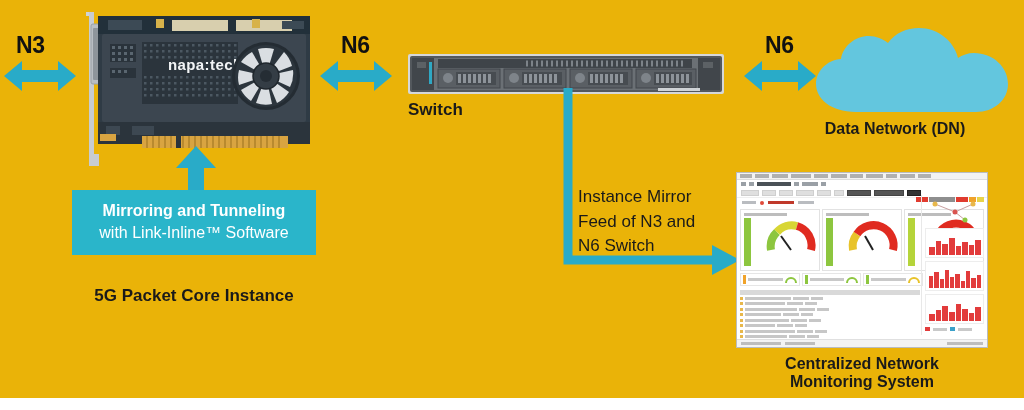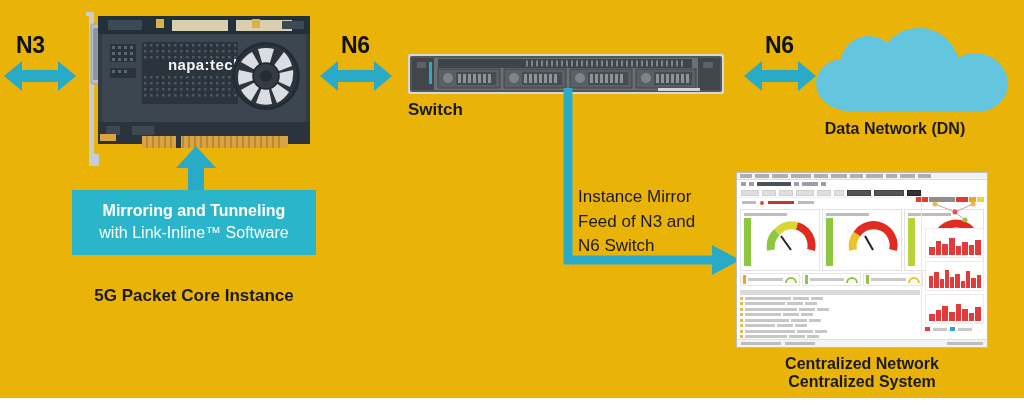--- a/index.html
+++ b/index.html
@@ -709,16 +709,16 @@
 
     <div class="dash-foot">
       <i style="width:40px"></i>
         <i style="width:30px"></i>
         <i style="width:36px;margin-left:auto"></i>
     </div>
   </div>
 
   <div class="abs lbl-bold cap-cnms" style="left:736px; top:355px; width:252px;">
     <div>Centralized Network</div>
-    <div>Centralized System</div>
+    <div>Monitoring System</div>
   </div>
 
 </div>
 
 </body></html>

